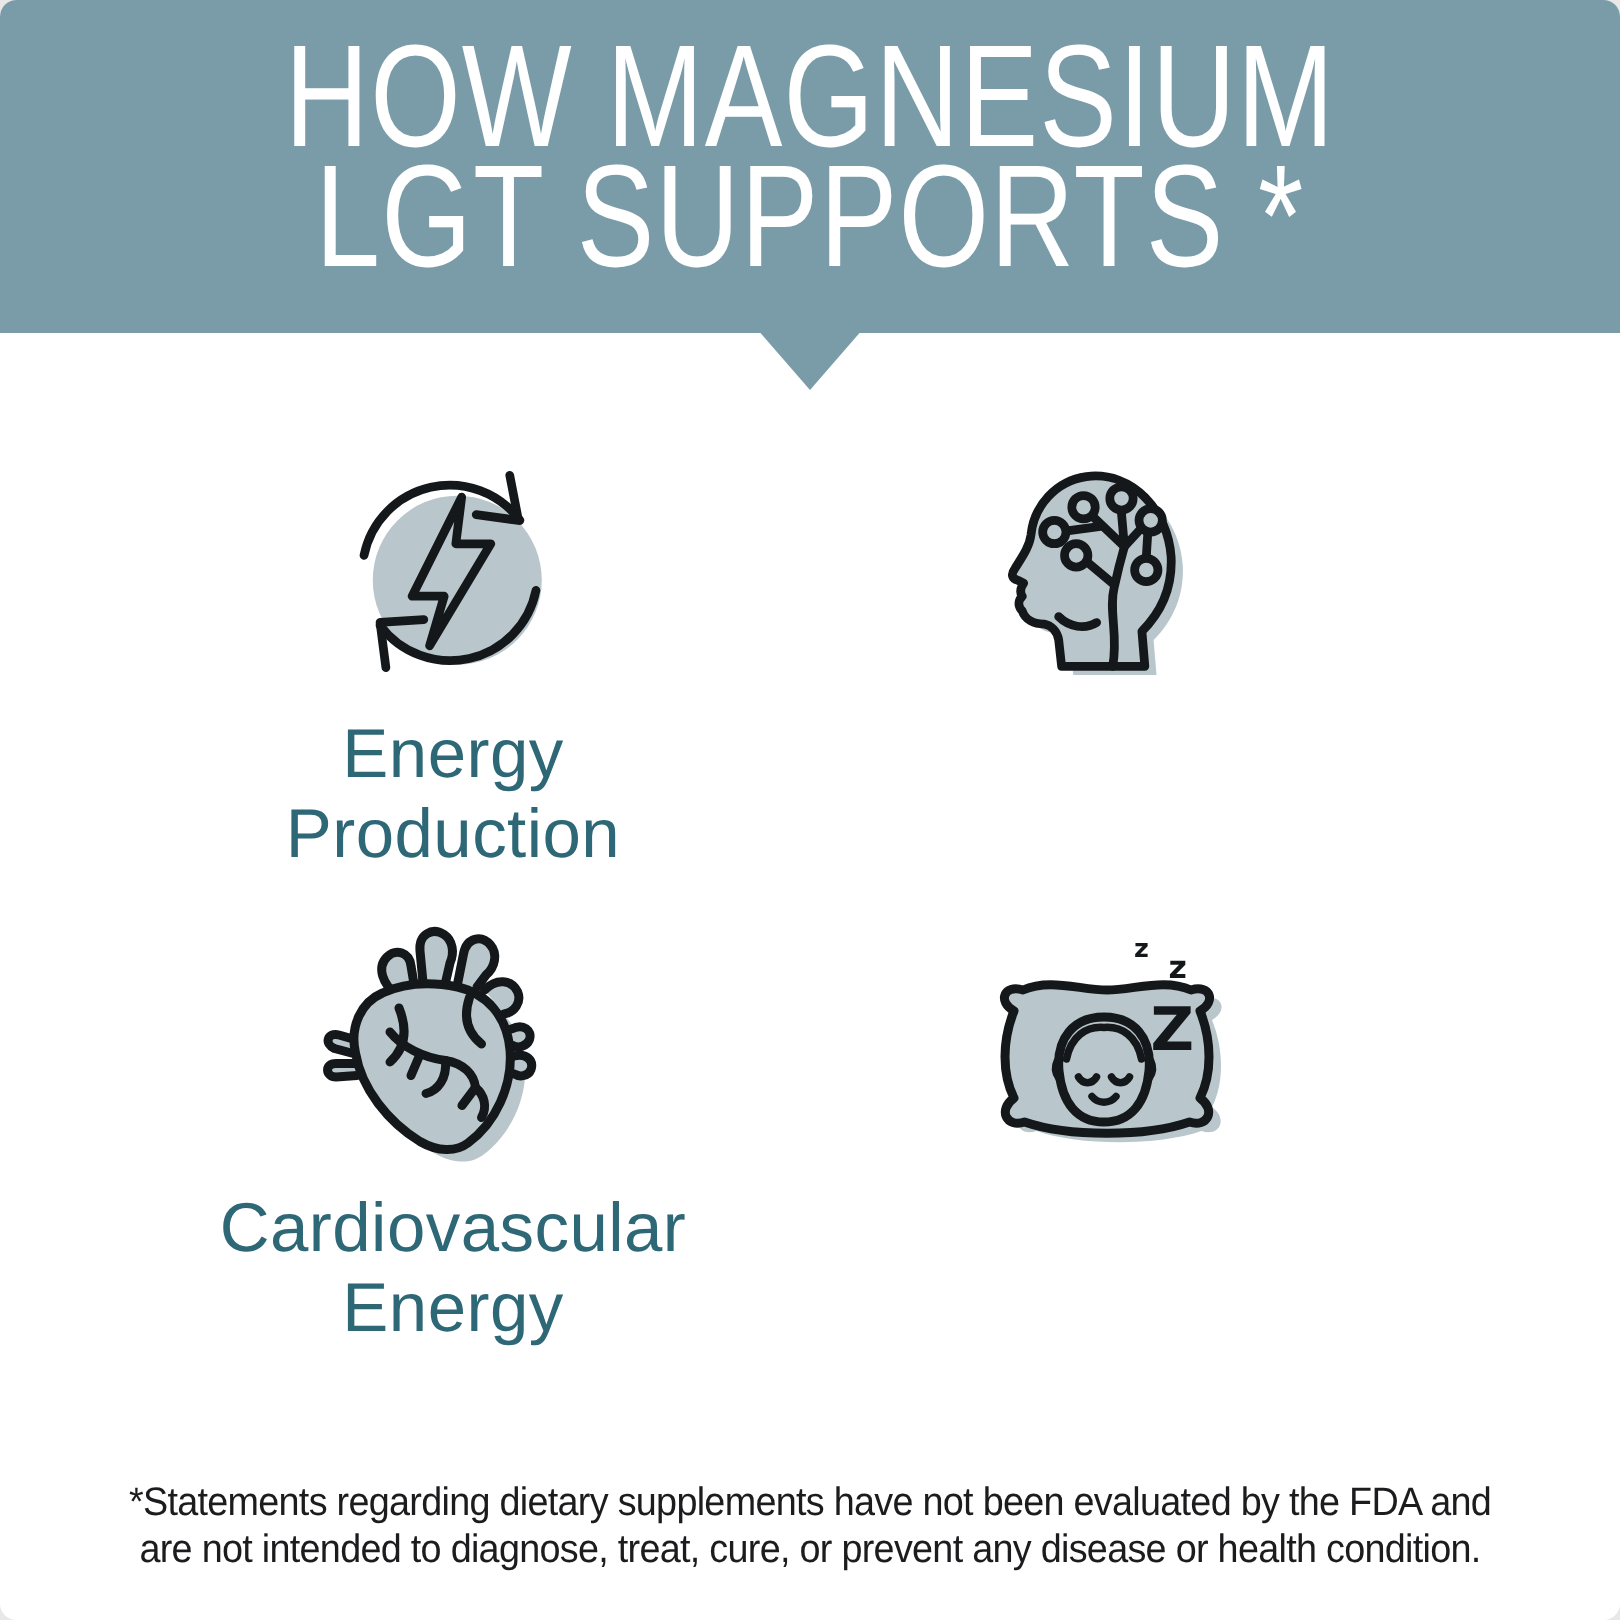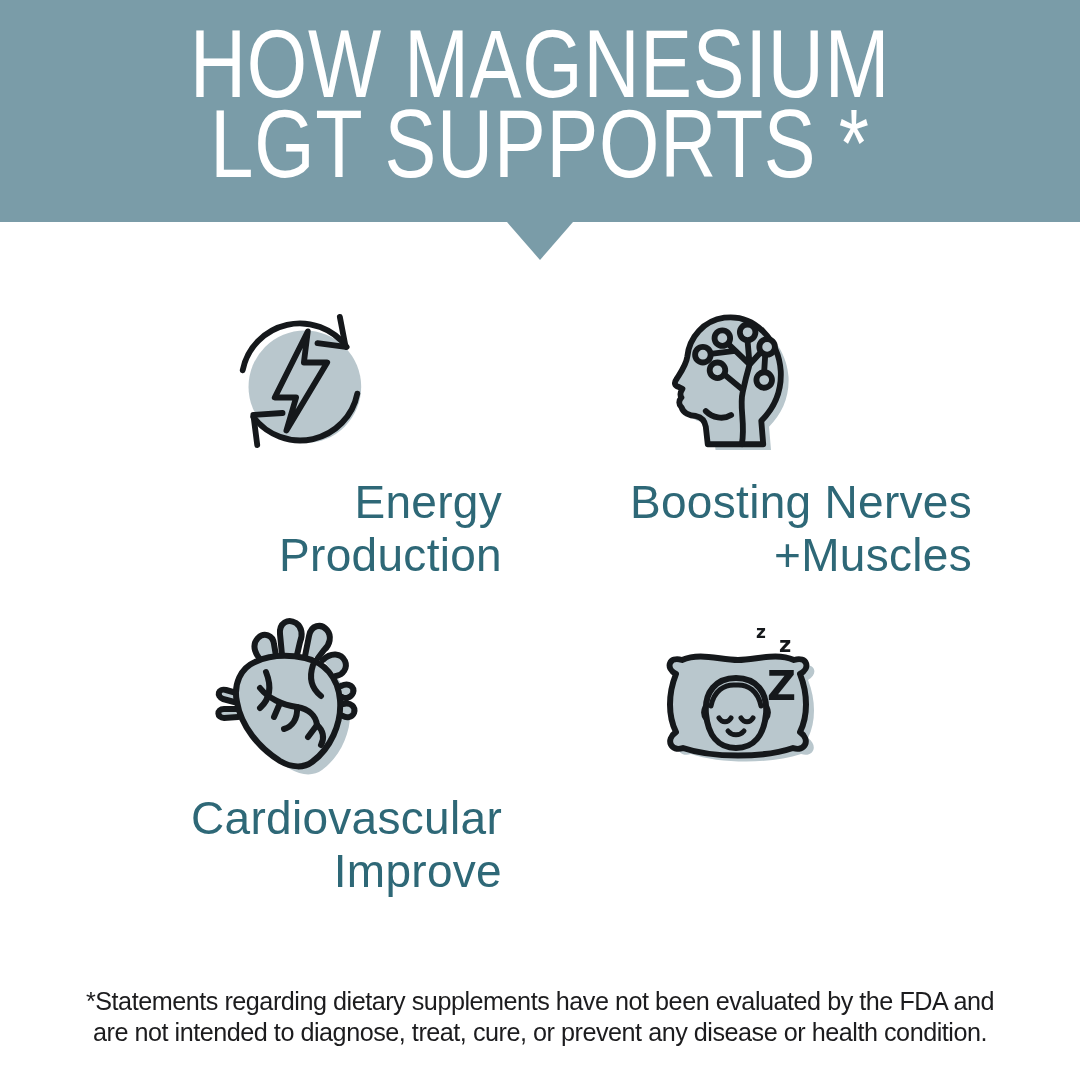--- a/index.html
+++ b/index.html
@@ -9,21 +9,21 @@
     --icon-stroke:#15181b;
     --label-text:#2e6877;
     --disclaimer-text:#1c1c1e;
     --page-bg:#ffffff;
   }
   *{margin:0;padding:0;box-sizing:border-box;}
   html,body{background:#e8e8e8;}
   body{font-family:"Liberation Sans","DejaVu Sans",sans-serif;}
   .poster{
     position:relative;width:1080px;height:1080px;background:var(--page-bg);
-    overflow:hidden;margin:0 auto;
+    overflow:hidden;margin:0 auto;border-radius:11px;
   }
   
   .banner{
     position:absolute;left:0;top:0;width:1080px;height:222px;
     background:var(--banner-bg);
   }
   .banner-title{
     position:absolute;left:0;top:0;width:100%;padding-top:24px;
     text-align:center;color:var(--banner-text);
     font-size:97px;line-height:80px;font-weight:400;letter-spacing:1px;
@@ -35,21 +35,21 @@
     border-top:38px solid var(--banner-bg);
   }
   
   .icon{position:absolute;}
   .ic-fill{fill:var(--icon-fill);stroke:none;}
   .ic-stroke{fill:none;stroke:var(--icon-stroke);stroke-width:6;stroke-linecap:round;stroke-linejoin:round;}
   .ic-stroke-thin{fill:none;stroke:var(--icon-stroke);stroke-width:5;stroke-linecap:round;stroke-linejoin:round;}
   .ic-filled-stroke{fill:var(--icon-fill);stroke:var(--icon-stroke);stroke-width:6;stroke-linecap:round;stroke-linejoin:round;}
   .icon text{font-family:"DejaVu Sans","Liberation Sans",sans-serif;font-weight:700;fill:var(--icon-stroke);}
   .feature-label{
-    position:absolute;text-align:right;color:var(--label-text);
+    position:absolute;text-align:center;color:var(--label-text);
     font-size:46px;line-height:53px;font-weight:400;letter-spacing:0.3px;
     white-space:pre-line;
   }
   
   .disclaimer{
     position:absolute;left:0;top:986px;width:1080px;
     text-align:center;color:var(--disclaimer-text);
     font-size:26.5px;line-height:31px;letter-spacing:-0.5px;
     white-space:pre-line;transform:scaleX(0.95);transform-origin:50% 0;
   }
@@ -84,42 +84,40 @@
     <path class="ic-stroke" d="M82 141 C86 119 79 103 83 87 C86 73 88 66 90 59"></path>
     <path class="ic-stroke" d="M90 59 L68 38 M75 45 L52 48 M90 59 L88 36 M90 59 L101 47 M106 50 L105 66 M83 85 L65 70"></path>
     <circle class="ic-filled-stroke" cx="62" cy="32" r="8"></circle>
     <circle class="ic-filled-stroke" cx="42" cy="49" r="8"></circle>
     <circle class="ic-filled-stroke" cx="88" cy="26" r="8"></circle>
     <circle class="ic-filled-stroke" cx="108" cy="41" r="8"></circle>
     <circle class="ic-filled-stroke" cx="105" cy="75" r="8"></circle>
     <circle class="ic-filled-stroke" cx="57" cy="65" r="8"></circle>
     <path class="ic-stroke" d="M45 107 C52 114 63 116 71 111"></path>
   </svg>
-  <div class="feature-label" style="left:532px;top:476px;width:440px">Boosting Nerves
-+Muscles</div>
 
   <svg class="icon" style="left:213px;top:608px" width="160" height="170" viewBox="0 0 160 170">
     <path class="ic-fill" transform="translate(10,8)" d="M42 54 C28 60 20 76 24 94 C28 118 46 140 67 153 C79 160 91 160 99 154 C117 141 129 116 127 92 C125 69 111 54 92 50 C72 46 55 48 42 54 Z"></path>
     <path class="ic-filled-stroke" d="M52 56 C42 48 38 37 45 30 C51 24 60 27 61 36 L63 48"></path>
     <path class="ic-filled-stroke" d="M69 47 L67 26 C66 15 75 10 83 15 C89 19 90 27 87 34 L84 47"></path>
     <path class="ic-filled-stroke" d="M92 48 L96 28 C98 17 108 15 114 22 C119 28 117 37 111 42 L105 50"></path>
     <path class="ic-filled-stroke" d="M110 52 C118 44 128 45 132 53 C135 60 130 67 123 68"></path>
     <path class="ic-filled-stroke" d="M27 86 L13 82 C5 80 3 88 10 91 L25 95 M25 101 L11 101 C3 101 4 110 11 110 L25 109"></path>
     <path class="ic-filled-stroke" d="M128 78 C136 74 142 79 140 85 C138 90 132 91 129 89 M130 96 C138 94 143 99 141 105 C139 110 133 110 130 108"></path>
     <path class="ic-filled-stroke" d="M42 54 C28 60 20 76 24 94 C28 118 46 140 67 153 C79 160 91 160 99 154 C117 141 129 116 127 92 C125 69 111 54 92 50 C72 46 55 48 42 54 Z"></path>
     <path class="ic-stroke" d="M53 64 C59 79 57 91 47 100"></path>
     <path class="ic-stroke" d="M47 80 C55 90 69 97 84 99 C96 101 103 108 104 117"></path>
     <path class="ic-stroke" d="M67 95 L61 109"></path>
     <path class="ic-stroke" d="M84 99 C85 111 79 119 71 121"></path>
     <path class="ic-stroke" d="M104 117 L95 129"></path>
     <path class="ic-stroke" d="M104 117 C110 122 112 130 108 137"></path>
     <path class="ic-stroke" d="M100 57 C96 69 98 80 108 88"></path>
   </svg>
   <div class="feature-label" style="left:102px;top:792px;width:400px">Cardiovascular
-Improve</div>
+Energy</div>
 
   <svg class="icon" style="left:648px;top:614px" width="180" height="152" viewBox="0 0 180 152">
     <path class="ic-fill" transform="translate(8,6)" d="M28 60 C17 54 21 42 34 46 C52 38 72 46 90 46 C108 46 128 38 146 46 C159 42 163 54 152 60 C160 80 160 102 152 118 C163 126 157 138 145 134 C116 144 64 144 35 134 C23 138 17 126 28 118 C20 102 20 80 28 60 Z"></path>
     <path class="ic-filled-stroke" d="M28 60 C17 54 21 42 34 46 C52 38 72 46 90 46 C108 46 128 38 146 46 C159 42 163 54 152 60 C160 80 160 102 152 118 C163 126 157 138 145 134 C116 144 64 144 35 134 C23 138 17 126 28 118 C20 102 20 80 28 60 Z"></path>
     <path class="ic-filled-stroke" d="M58 100 C56 78 68 64 88 64 C108 64 120 78 118 100 C116 121 106 134 88 134 C70 134 60 121 58 100 Z"></path>
     <path class="ic-stroke-thin" d="M63 92 C66 77 76 70 88 71 C100 70 110 77 113 92"></path>
     <path class="ic-stroke-thin" d="M57 93 C55 97 55 101 58 105 M119 93 C121 97 121 101 118 105"></path>
     <path class="ic-stroke-thin" d="M71 104 C74 109 80 109 83 104 M93 104 C96 109 102 109 105 104"></path>
     <path class="ic-stroke-thin" d="M80 117 C84 122 92 122 96 117"></path>
     <text x="108" y="24" font-size="17">z</text>

